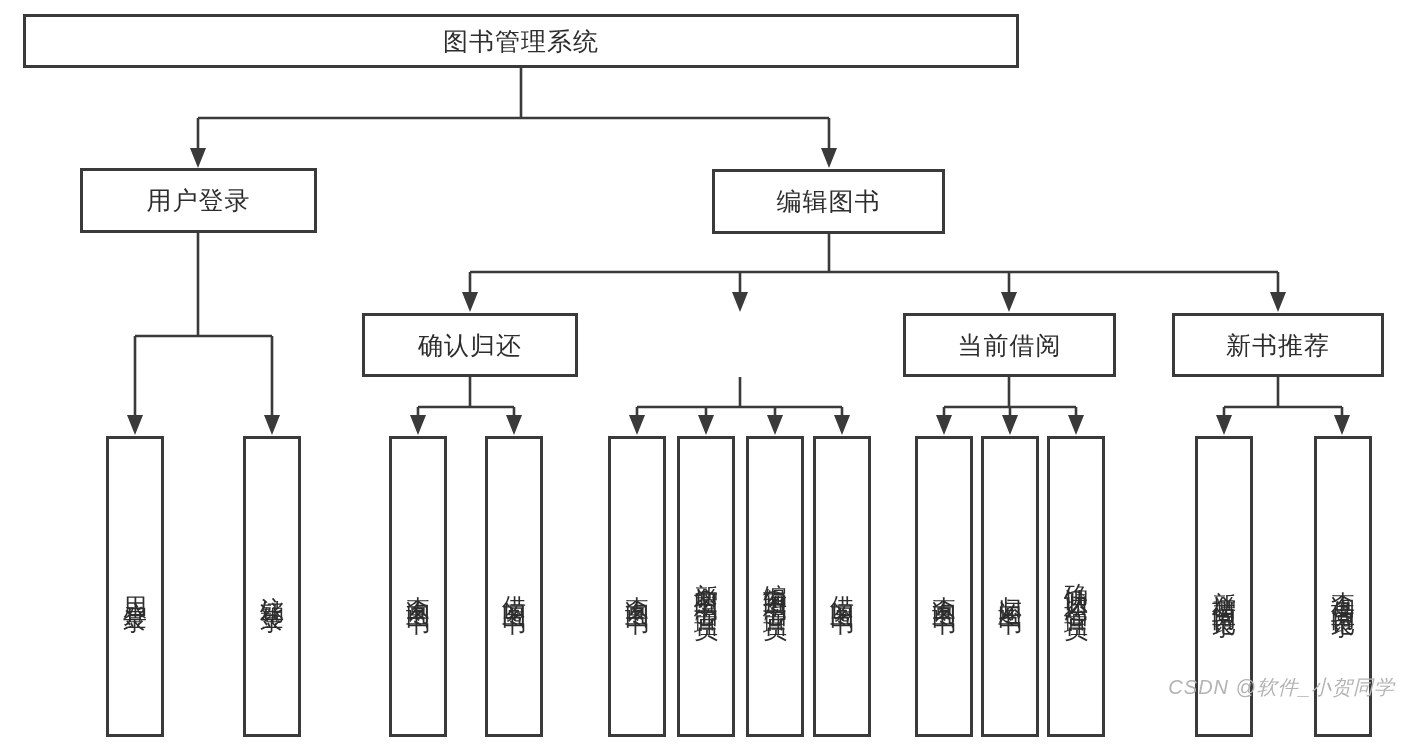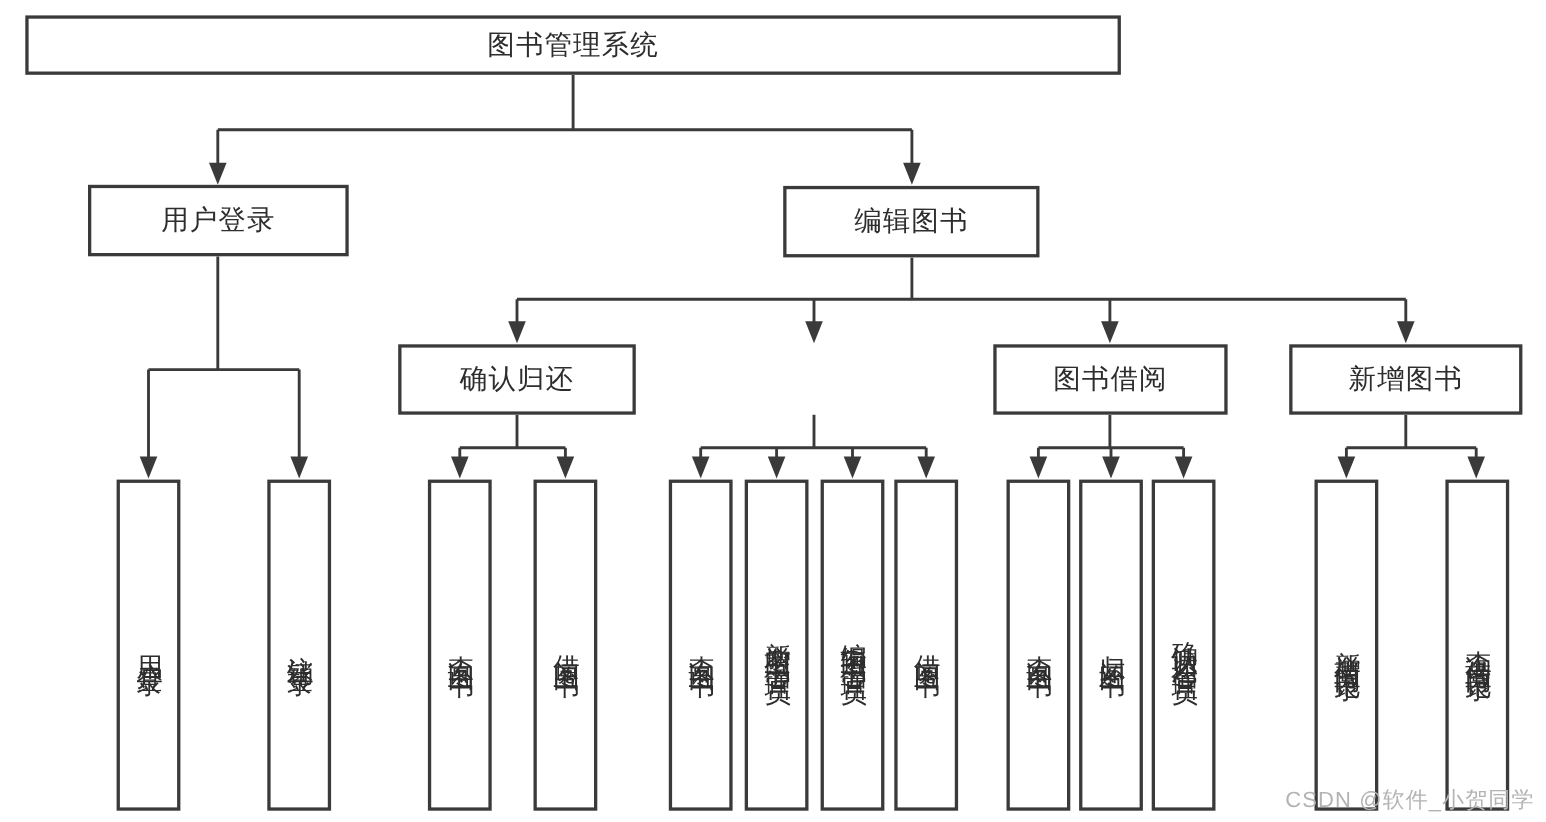--- a/index.html
+++ b/index.html
@@ -54,26 +54,27 @@
   .vbox {
     writing-mode: vertical-rl;
     text-orientation: mixed;
     font-size: 24px;
     letter-spacing: 5px;
     line-height: 1;
   }
 
   .watermark {
     position: absolute;
-    top: 714px;
+    top: 674px;
     right: 10px;
     font-size: 20px;
     color: var(--watermark);
     letter-spacing: 1px;
     white-space: nowrap;
+    font-style: italic;
   }
 </style>
 </head>
 <body>
 
 <div class="canvas">
 
   <svg class="connectors" viewBox="0 0 1405 747" xmlns="http://www.w3.org/2000/svg">
 
     <path d="M521,68 V118 M198,118 H829 M198,118 V152 M829,118 V152"></path>
@@ -109,22 +110,22 @@
     <polygon points="1216,415 1232,415 1224,435"></polygon>
     <polygon points="1334,415 1350,415 1342,435"></polygon>
   </svg>
 
   <div class="box hbox" style="left:23px; top:14px; width:996px; height:54px">图书管理系统</div>
 
   <div class="box hbox" style="left:80px; top:168px; width:237px; height:65px">用户登录</div>
   <div class="box hbox" style="left:712px; top:169px; width:233px; height:65px">编辑图书</div>
 
   <div class="box hbox" style="left:362px; top:313px; width:216px; height:64px">确认归还</div>
-  <div class="box hbox" style="left:903px; top:313px; width:213px; height:64px">图书借阅</div>
-  <div class="box hbox" style="left:1172px; top:313px; width:212px; height:64px">新增图书</div>
+  <div class="box hbox" style="left:903px; top:313px; width:213px; height:64px">当前借阅</div>
+  <div class="box hbox" style="left:1172px; top:313px; width:212px; height:64px">新书推荐</div>
 
   <div class="box vbox" style="left:106px; top:436px; width:58px; height:301px">用户登录</div>
   <div class="box vbox" style="left:243px; top:436px; width:58px; height:301px">注销登录</div>
 
   <div class="box vbox" style="left:389px; top:436px; width:58px; height:301px">查询图书</div>
   <div class="box vbox" style="left:485px; top:436px; width:58px; height:301px">借阅图书</div>
 
   <div class="box vbox" style="left:608px; top:436px; width:58px; height:301px">查询图书</div>
   <div class="box vbox" style="left:677px; top:436px; width:58px; height:301px">新增图书（管理员）</div>
   <div class="box vbox" style="left:746px; top:436px; width:58px; height:301px">编辑图书（管理员）</div>

